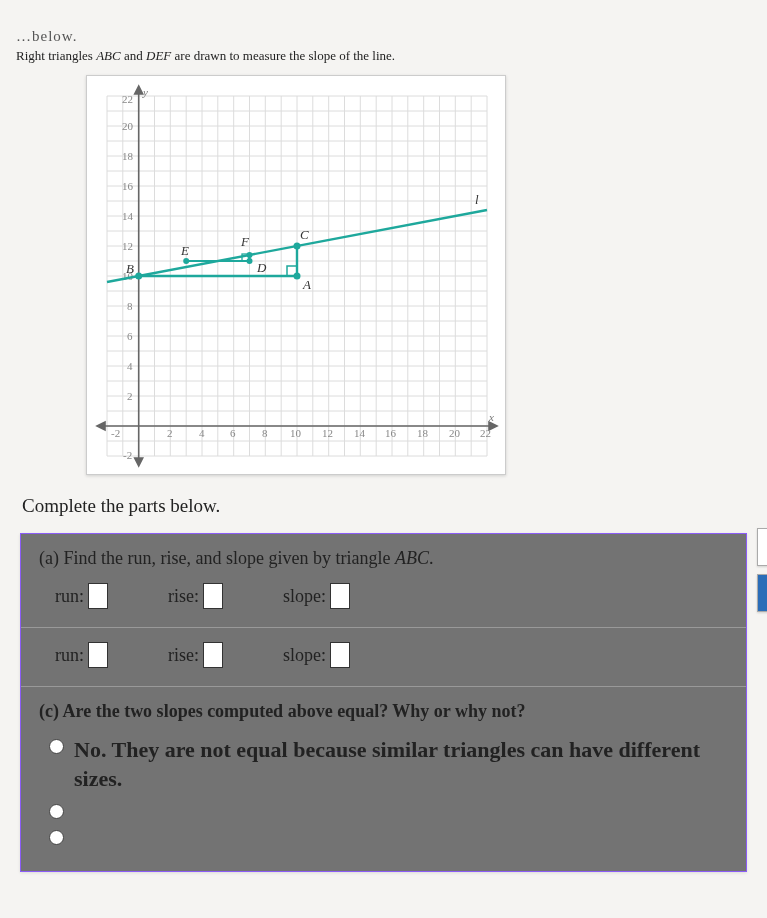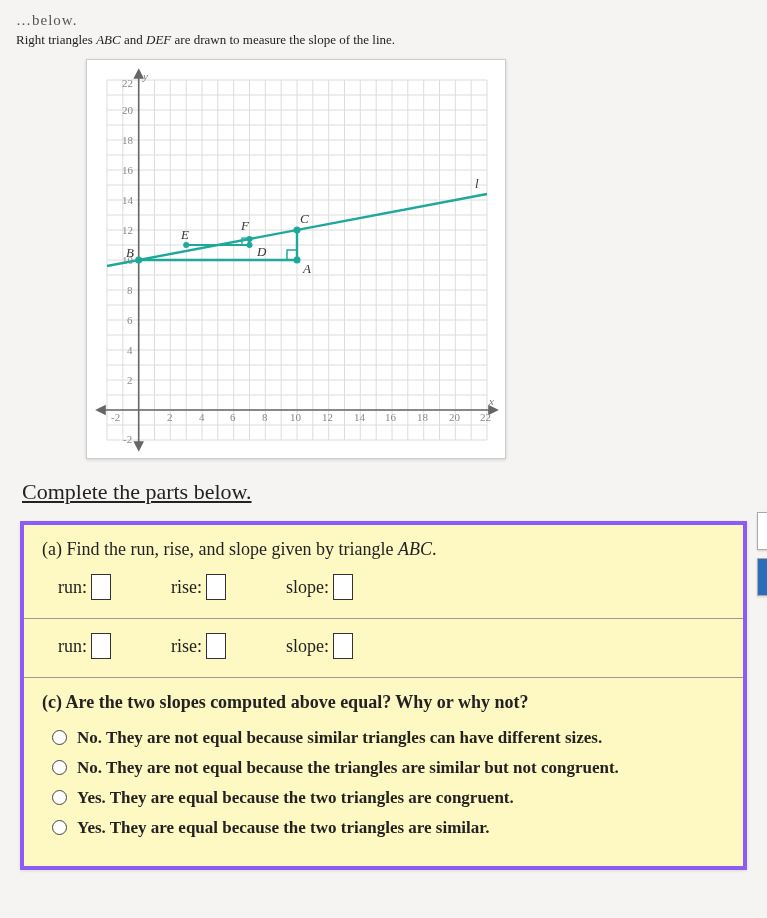--- a/index.html
+++ b/index.html
@@ -4,56 +4,56 @@
 <style>
   * { box-sizing: border-box; }
   body {
     margin: 0;
     padding: 12px 16px;
     font-family: Georgia, 'Times New Roman', serif;
     background: #f5f4f2;
     color: #222;
     width: 767px;
   }
-  .intro-cut { font-size: 15px; color: #555; letter-spacing: 1px; margin-bottom: 2px; }
+  .intro-cut { font-size: 15px; color: #555; letter-spacing: 1px; margin-bottom: 2px; margin-top: 16px; }
   .intro { font-size: 13px; line-height: 1.4; margin-bottom: 10px; }
   .chart-wrap {
     width: 420px;
     height: 400px;
     background: #fff;
     border: 1px solid #ccc;
     box-shadow: 0 1px 3px rgba(0,0,0,0.15);
     margin: 0 0 20px 70px;
     position: relative;
   }
   .chart-wrap svg { display:block; }
-  .subhead { font-size: 22px; margin: 18px 0 10px 6px; text-decoration: underline; }
+  .subhead { font-size: 19px; margin: 18px 0 10px 6px; }
   .answer-table {
-    border: 4px solid #8b5cf6;
+    border: 1px solid #8b5cf6;
     margin: 16px 4px;
-    background: #fef9c3;
+    background: #737373;
     box-shadow: 0 1px 3px rgba(0,0,0,0.1);
   }
   .answer-row {
     padding: 14px 18px 18px 18px;
     border-bottom: 1px solid #999;
     font-size: 18px;
   }
   .answer-row:last-child { border-bottom: none; font-weight: bold; }
   .part-label { margin-bottom: 14px; }
   .inputs-line { padding-left: 16px; display: flex; gap: 60px; align-items: flex-start; font-size: 18px; }
   .field { display: inline-flex; align-items: center; gap: 4px; }
   .box {
     display: inline-block;
     width: 20px; height: 26px;
     border: 1px solid #333;
     background: #fff;
     vertical-align: middle;
   }
-  .radio-row { display:flex; align-items:flex-start; gap:10px; margin: 8px 0 8px 10px; font-size: 17px; line-height:1.3;}
+  .radio-row { display:flex; align-items:flex-start; gap:10px; margin: 8px 0 8px 10px; font-size: 22px; line-height:1.3;}
   .radio {
     width: 15px; height: 15px; border: 1.5px solid #444; border-radius: 50%;
     flex: 0 0 15px; margin-top: 3px; background:#fff; cursor:pointer;
   }
   .side-tools {
     position: absolute;
     right: -44px;
     top: 500px;
     display:flex; flex-direction:column; gap:8px;
   }
@@ -248,29 +248,23 @@
   </div>
 
   <div class="answer-row">
     <div class="part-label">(c) Are the two slopes computed above equal? Why or why not?</div>
     <div class="radio-row">
           <span class="radio"></span>
           <span>No. They are not equal because similar triangles can have different sizes.</span>
         </div>
     <div class="radio-row">
           <span class="radio"></span>
-          <span>No. They are not equal because the triangles are similar but not congruent.</span>
         </div>
     <div class="radio-row">
           <span class="radio"></span>
-          <span>Yes. They are equal because the two triangles are congruent.</span>
-        </div>
-    <div class="radio-row">
-          <span class="radio"></span>
-          <span>Yes. They are equal because the two triangles are similar.</span>
         </div>
   </div>
 
 </div>
 
 <div class="side-tools">
   <div class="tool">
     
   </div>
   <div class="tool dark">

